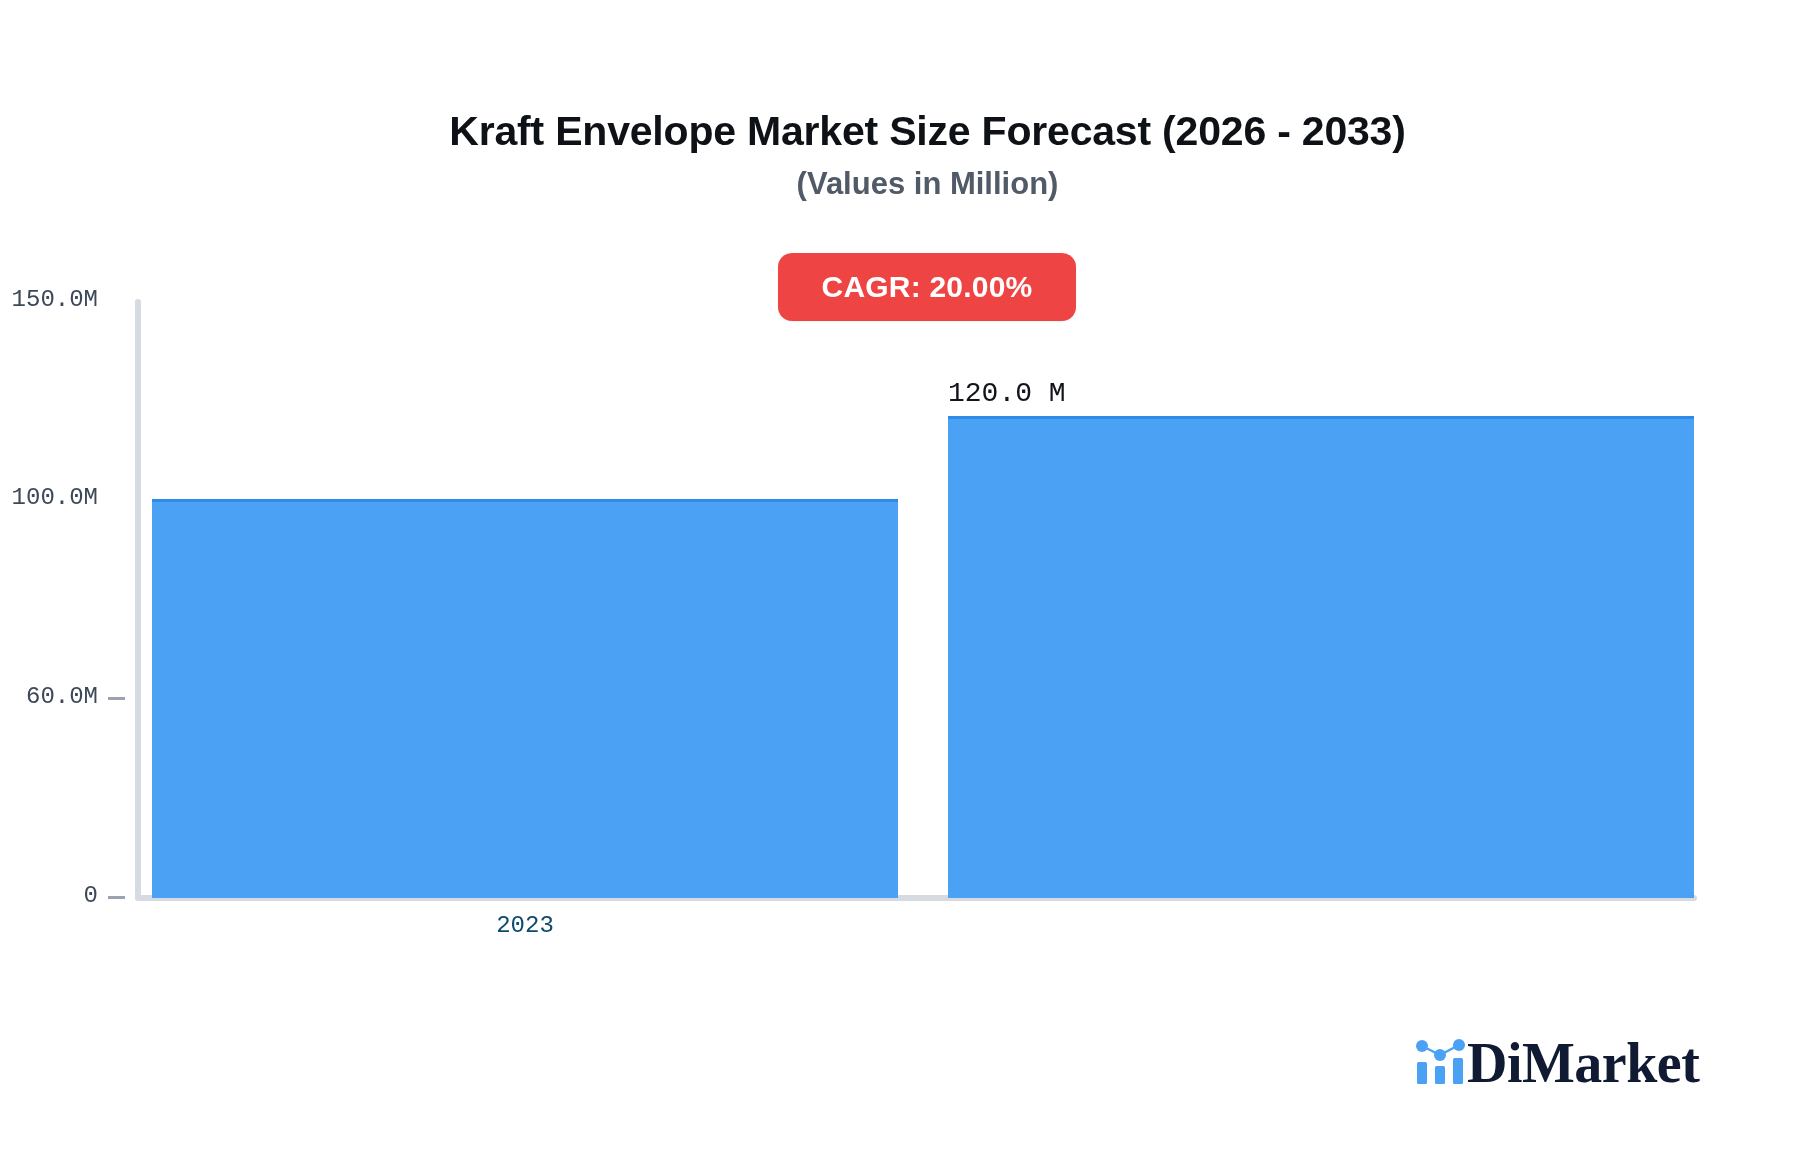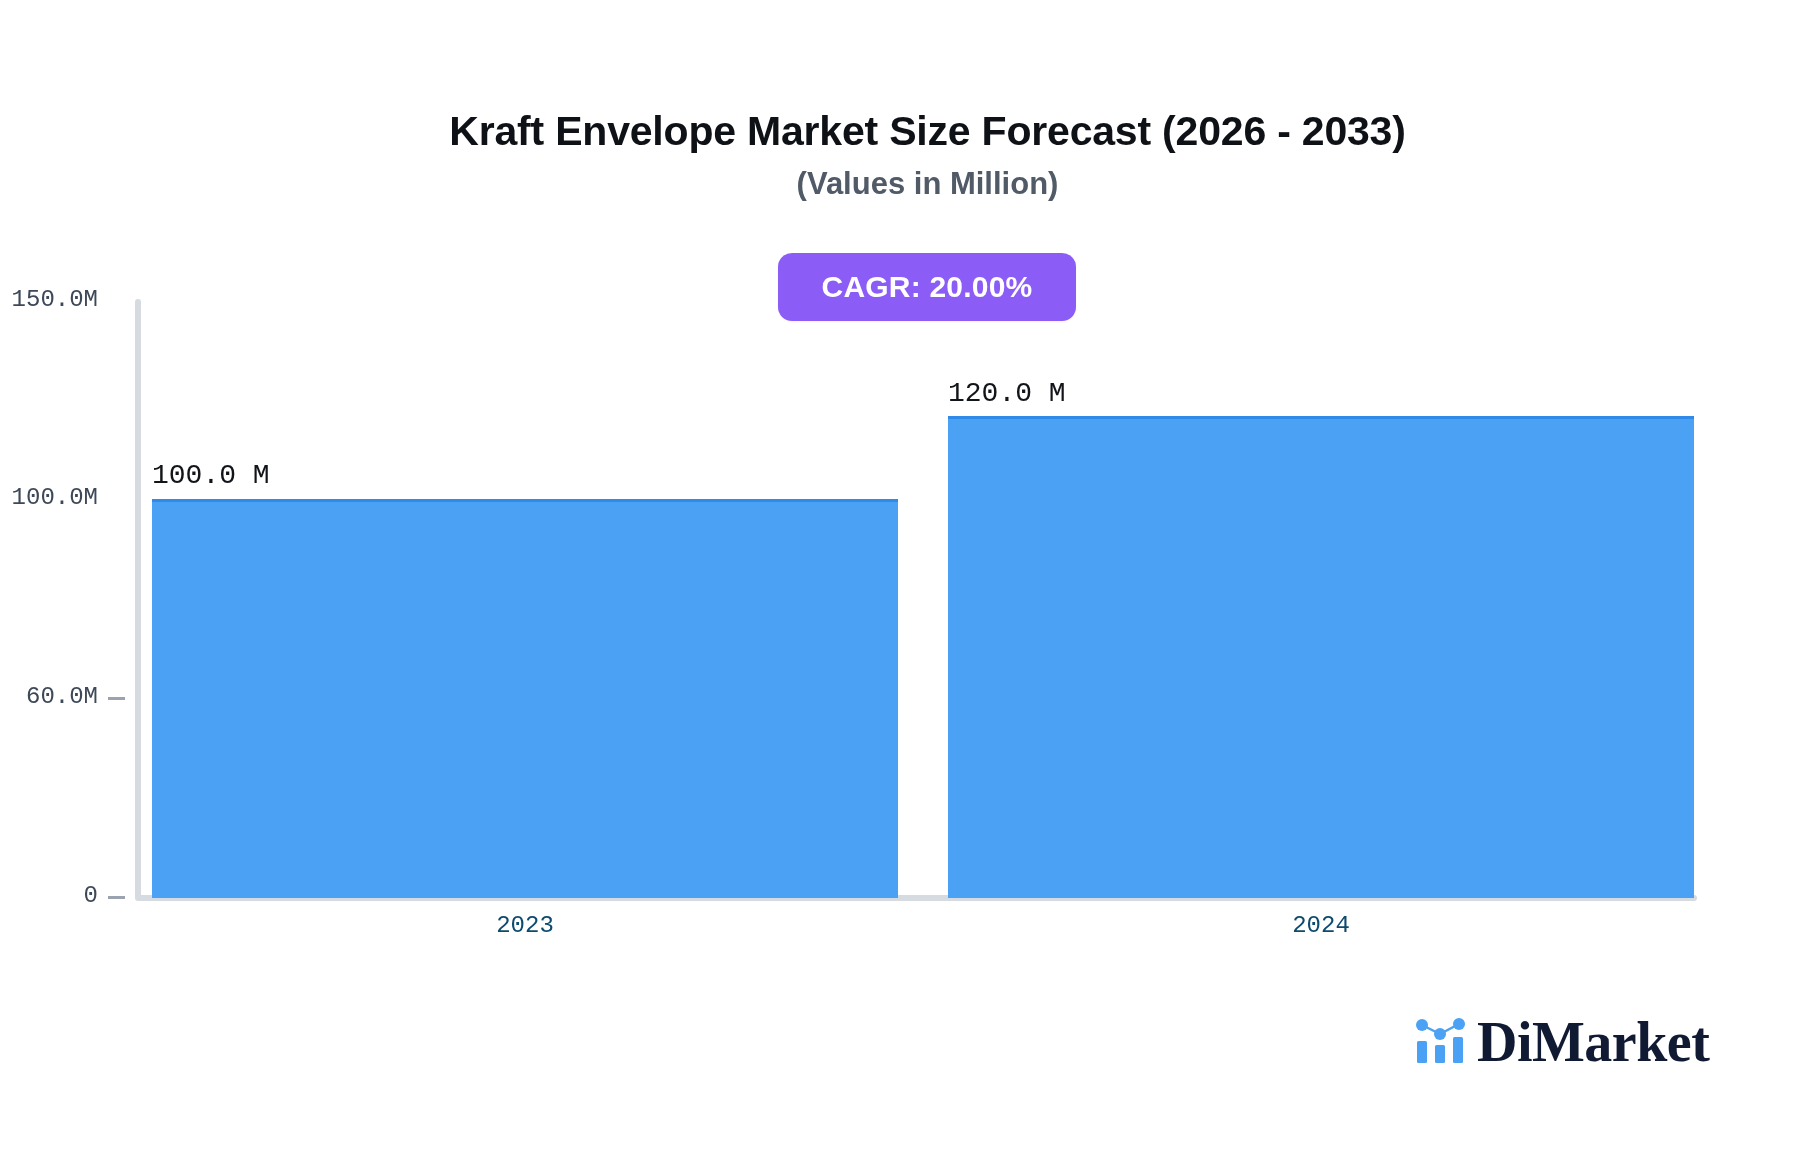--- a/index.html
+++ b/index.html
@@ -48,21 +48,21 @@
     white-space: nowrap;
   }
 
   .cagr-badge {
     position: absolute;
     left: 778px;
     top: 253px;
     width: 298px;
     height: 68px;
     border-radius: 14px;
-    background: #8b5cf6;
+    background: #ef4444;
     display: flex;
     align-items: center;
     justify-content: center;
     box-shadow: 0 1px 2px rgba(0,0,0,0.05);
   }
   .cagr-badge span {
     color: #ffffff;
     font-size: 30px;
     font-weight: bold;
     letter-spacing: 0.2px;
@@ -141,24 +141,23 @@
     text-align: center;
     font-size: 24px;
     color: #0c4a6e;
     white-space: nowrap;
   }
 
   
   .logo {
     position: absolute;
     left: 1415px;
-    top: 1014px;
+    top: 1035px;
     display: flex;
     align-items: center;
-    gap: 10px;
   }
   .logo-icon { display: block; }
   .logo-text {
     font-family: "Liberation Serif", serif;
     font-size: 56px;
     font-weight: bold;
     color: #101a33;
     letter-spacing: -0.5px;
     line-height: 1;
     white-space: nowrap;
@@ -192,26 +191,24 @@
       <div class="y-tick-mark"></div>
       <div class="y-label-inner">60.0M</div>
     </div>
 
     <div class="y-tick-wrap" style="top:885px;">
       <div class="y-tick-mark"></div>
       <div class="y-label-inner">0</div>
     </div>
 
     <div class="bar" style="left:152px; top:487px; width:746px; height:396px;"></div>
-    <div class="bar-value" style="left:152px; top:448px; width:746px;">100.0 M</div>
     <div class="x-label" style="left:152px; width:746px;">2023</div>
 
     <div class="bar" style="left:948px; top:404px; width:746px; height:479px;"></div>
     <div class="bar-value" style="left:948px; top:366px; width:746px;">120.0 M</div>
-    <div class="x-label" style="left:948px; width:746px;">2024</div>
   </div>
 
   <div class="logo">
     <span class="logo-icon">
       <svg width="52" height="50" viewBox="0 0 52 50" xmlns="http://www.w3.org/2000/svg">
         <line x1="7" y1="10" x2="25" y2="19" stroke="#4ba1f4" stroke-width="2.5"></line>
         <line x1="25" y1="19" x2="44" y2="9" stroke="#4ba1f4" stroke-width="2.5"></line>
         <circle cx="7" cy="10" r="6" fill="#4ba1f4"></circle>
         <circle cx="25" cy="19" r="6" fill="#4ba1f4"></circle>
         <circle cx="44" cy="9" r="6" fill="#4ba1f4"></circle>

